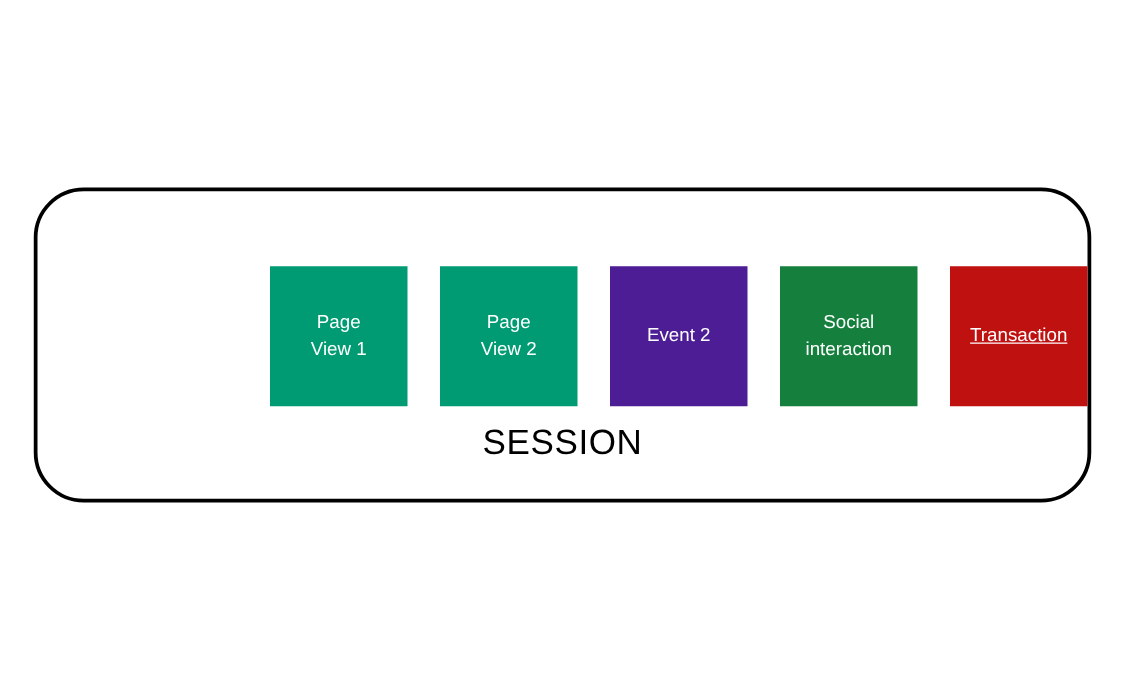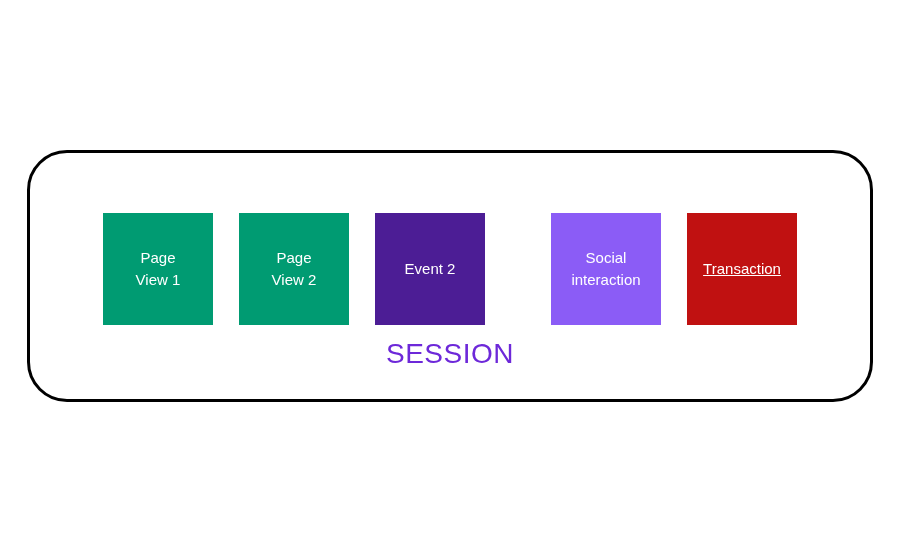--- a/index.html
+++ b/index.html
@@ -25,21 +25,21 @@
     border: 3px solid #000000;
     border-radius: 40px;
     background: #ffffff;
   }
   .boxes-row {
     position: absolute;
     left: 0;
     right: 0;
     top: 60px;
     display: flex;
-    justify-content: center;
+    justify-content: flex-end;
     gap: 26px;
   }
   .hit-box {
     width: 110px;
     height: 112px;
     display: flex;
     align-items: center;
     justify-content: center;
     text-align: center;
     color: #ffffff;
@@ -50,33 +50,33 @@
   }
   .session-label {
     position: absolute;
     left: 0;
     right: 0;
     top: 185px;
     text-align: center;
     font-size: 28px;
     font-weight: 400;
     letter-spacing: 0.5px;
-    color: #6d28d9;
+    color: #000000;
   }
 </style>
 </head>
 <body>
 
 <div class="stage">
   <div class="session-container">
     <div class="boxes-row">
       <div class="hit-box" style="background: rgb(0, 155, 114);">Page
 View 1</div>
       <div class="hit-box" style="background: rgb(0, 155, 114);">Page
 View 2</div>
       <div class="hit-box" style="background: #4c1d95;">Event 2</div>
-      <div class="hit-box" style="background: #8b5cf6; margin-left: 40px;">Social
+      <div class="hit-box" style="background: #15803d;">Social
 interaction</div>
       <div class="hit-box" style="background: rgb(192, 17, 17); text-decoration: underline;">Transaction</div>
     </div>
     <div class="session-label">SESSION</div>
   </div>
 </div>
 
 </body></html>

